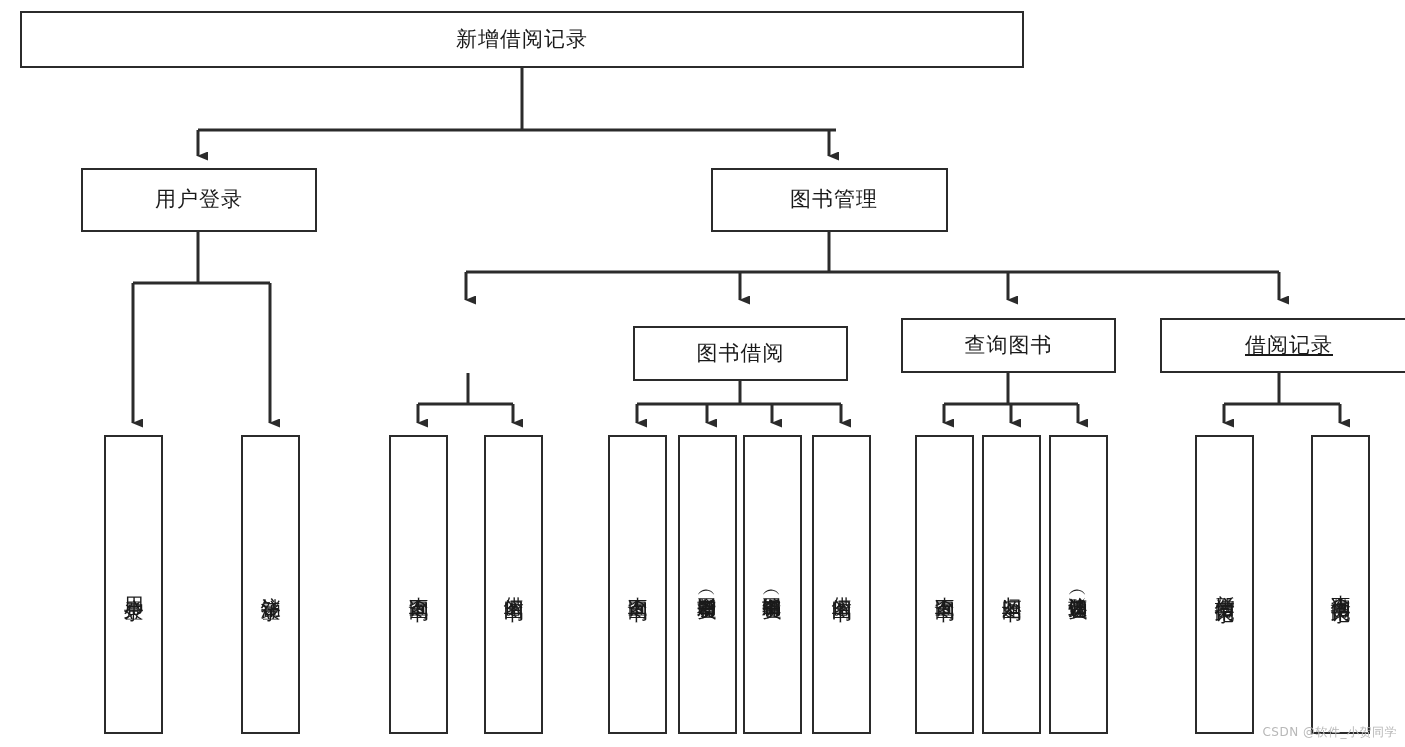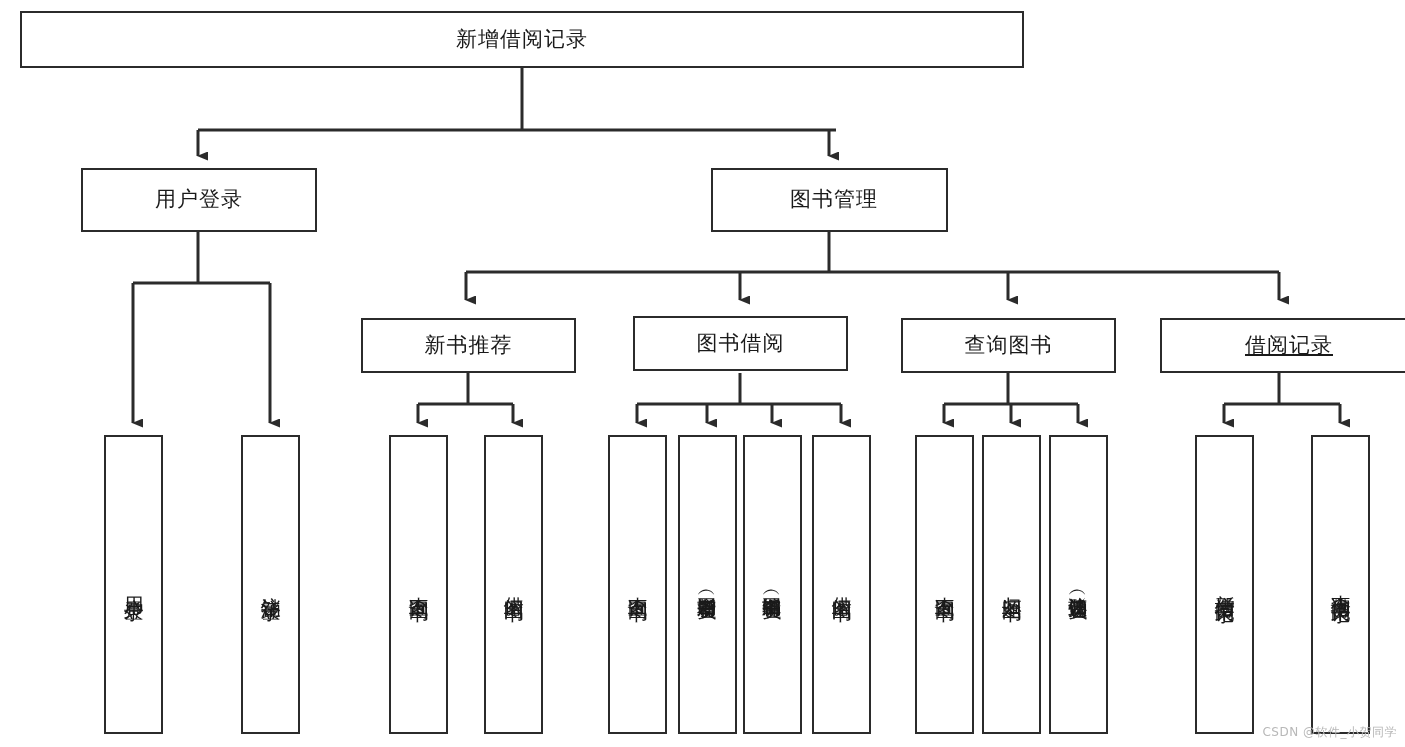--- a/index.html
+++ b/index.html
@@ -110,24 +110,21 @@
     <span>新增借阅记录</span>
   </div>
 
   <div class="node horiz" style="left:81px;top:168px;width:236px;height:64px;">
     <span>用户登录</span>
   </div>
   <div class="node horiz" style="left:711px;top:168px;width:237px;height:64px;padding-left:9px;">
     <span>图书管理</span>
   </div>
 
-  <div class="node horiz" style="left:361px;top:318px;width:215px;height:55px;">
-    <span>新书推荐</span>
-  </div>
-  <div class="node horiz" style="left:633px;top:316px;width:215px;height:55px;">
+  <div class="node horiz" style="left:633px;top:326px;width:215px;height:55px;">
     <span>图书借阅</span>
   </div>
   <div class="node horiz" style="left:901px;top:318px;width:215px;height:55px;">
     <span>查询图书</span>
   </div>
   <div class="node horiz" style="left:1160px;top:318px;width:258px;height:55px;text-decoration:underline;">
     <span>借阅记录</span>
   </div>
 
   <div class="node vert" style="left:104px;top:435px;width:59px;height:299px;">

